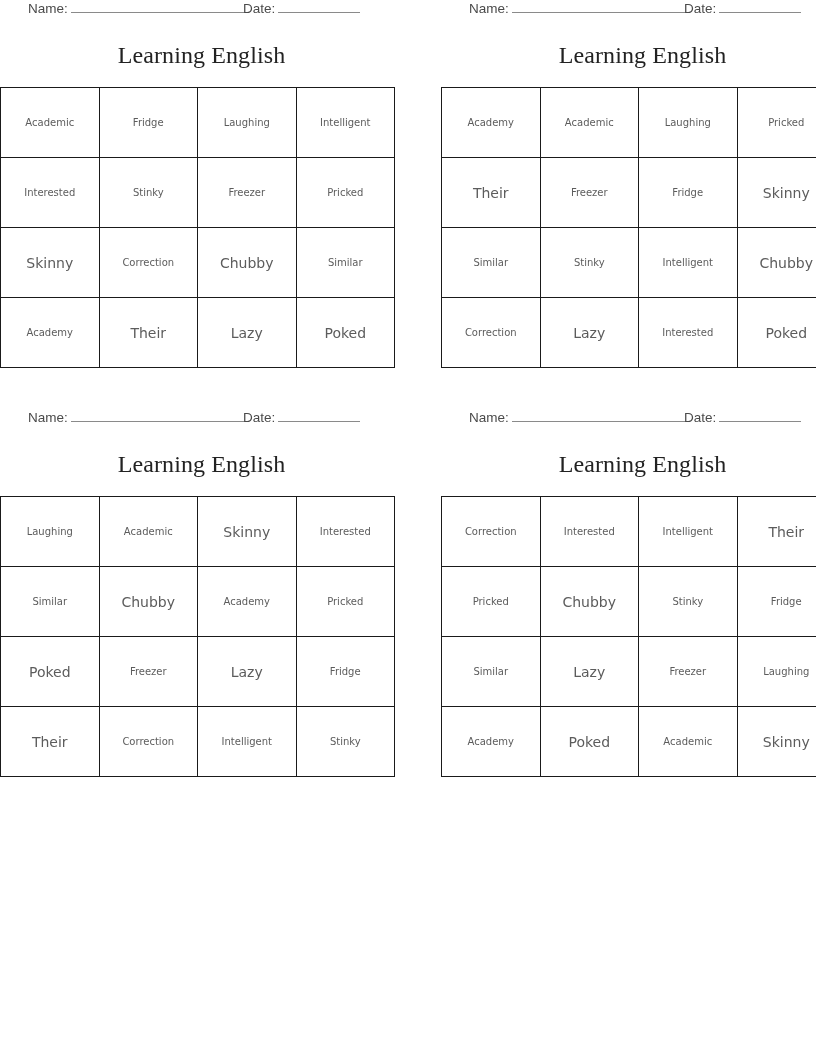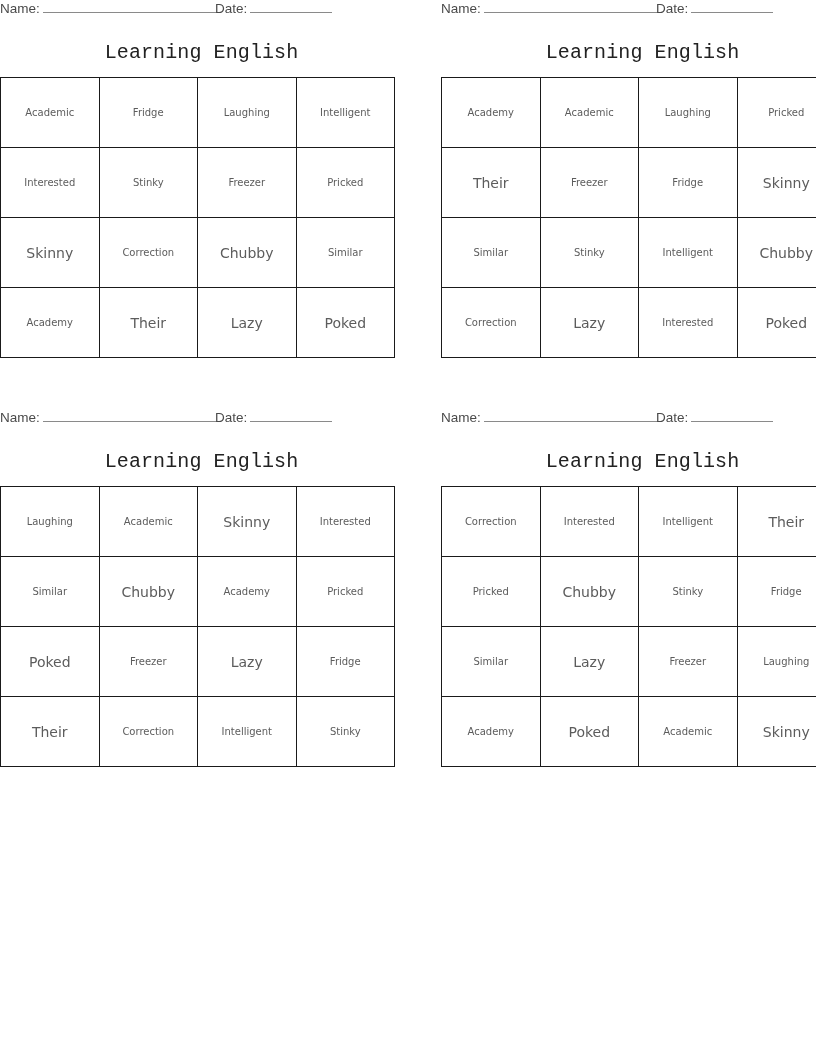--- a/index.html
+++ b/index.html
@@ -45,46 +45,47 @@
     left: 0px;
     top: 0px;
   }
   .meta-date {
     position: absolute;
     left: 215px;
     top: 0px;
   }
   .meta-label {
     color: #4a4a4a;
+    padding-left: 28px;
   }
   .meta-rule {
     display: inline-block;
     border-bottom: 1px solid #8a8a8a;
     vertical-align: baseline;
     margin-left: 3px;
     height: 12px;
   }
   .rule-name { width: 177px; }
   .rule-date { width: 82px; }
 
   
   .card-title {
     margin-top: 20px;
     text-align: center;
-    font-size: 20px;
+    font-size: 24px;
     color: #222222;
-    font-family: Liberation Mono, monospace;
+    font-family: Liberation Serif, serif;
     letter-spacing: 0.1px;
     line-height: 1.1;
     padding-left: 28px;
   }
 
   
   .grid {
-    margin-top: 13px;
+    margin-top: 19px;
     width: 374px;
     border-collapse: collapse;
     table-layout: fixed;
   }
   .grid td {
     border: 1px solid #1a1a1a;
     width: 93.5px;
     height: 69px;
     text-align: center;
     vertical-align: middle;

